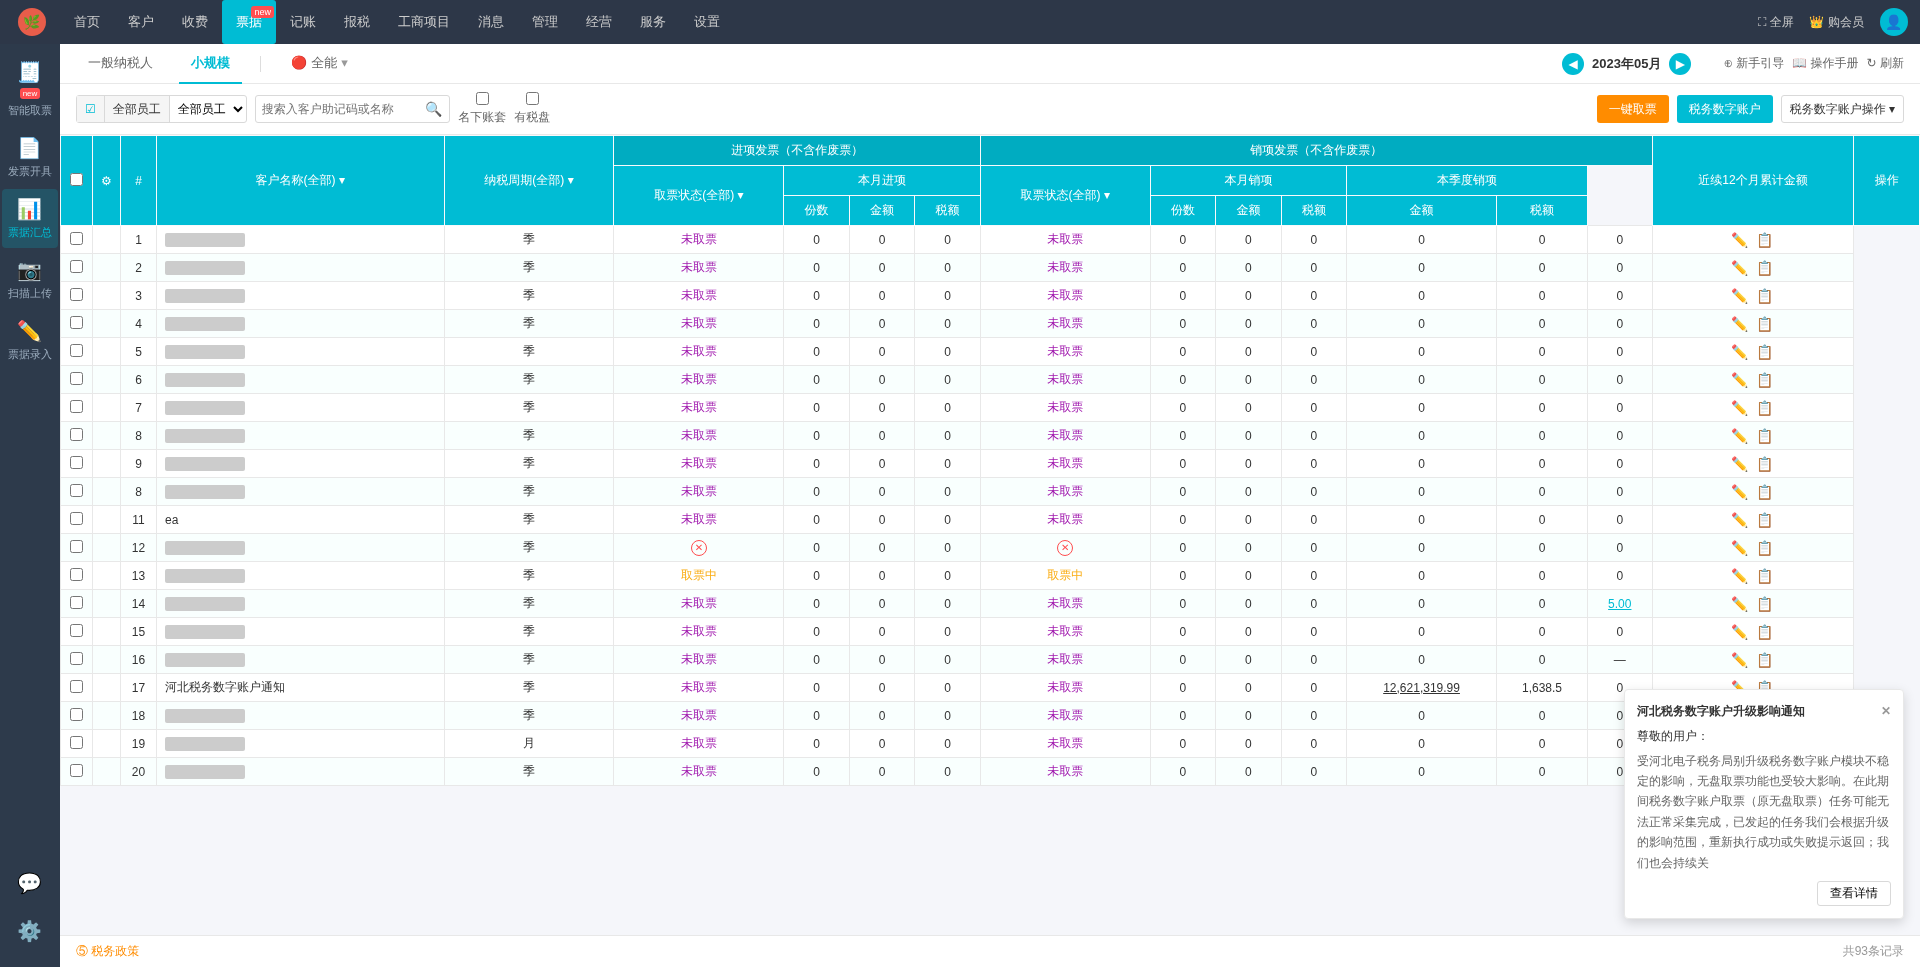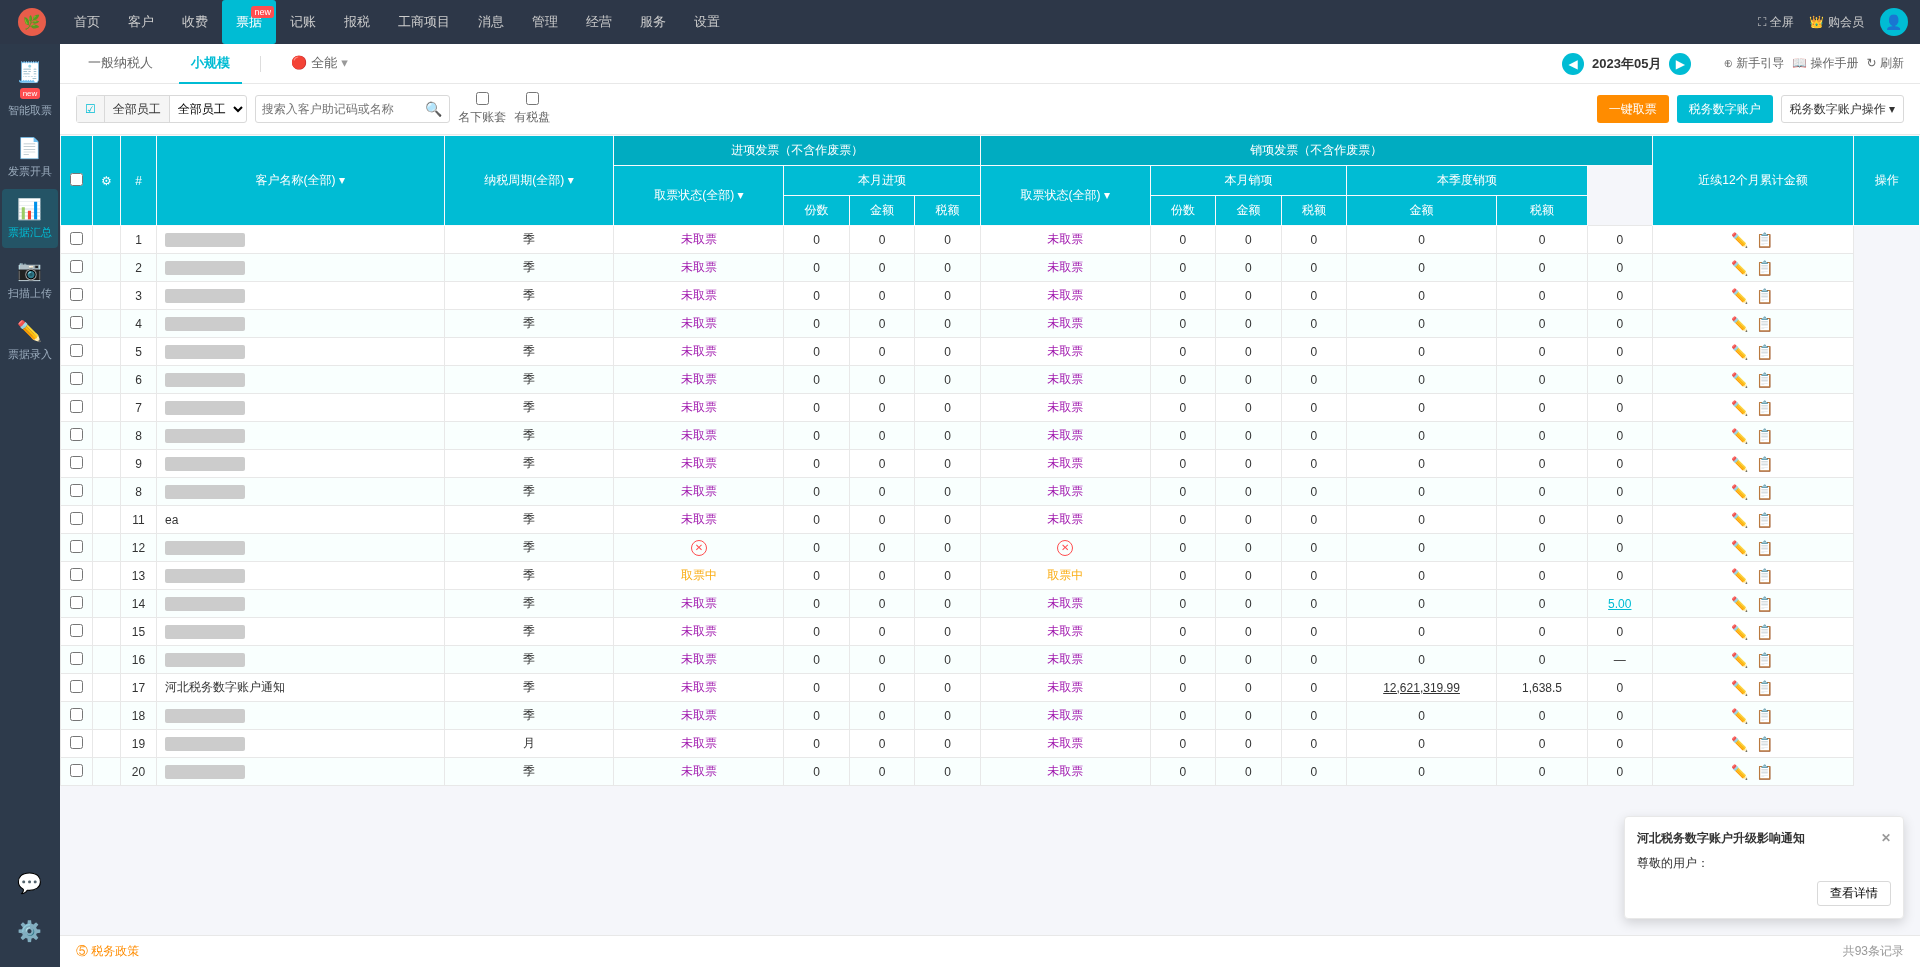--- a/index.html
+++ b/index.html
@@ -686,16 +686,17 @@
     </div>
   </div>
 </div>
 
 <div class="notification-popup">
   <div class="notification-title">
     <span>河北税务数字账户升级影响通知</span>
     <span class="notification-close">✕</span>
   </div>
   <div style="margin-bottom:4px;">尊敬的用户：</div>
+  <div style="color: #666; font-size: 12px; line-height: 1.7;">受河北电子税务局别升级税务数字账户模块不稳定的影响，无盘取票功能也受较大影响。在此期间税务数字账户取票（原无盘取票）任务可能无法正常采集完成，已发起的任务我们会根据升级的影响范围，重新执行成功或失败提示返回；我们也会持续关</div>
   <div style="margin-top: 8px; display:flex; justify-content: flex-end;">
     <button style="background: #fff; border: 1px solid #d9d9d9; border-radius: 3px; padding: 3px 12px; cursor:pointer; font-size: 12px;">查看详情</button>
   </div>
 </div>
 
 </body></html>

